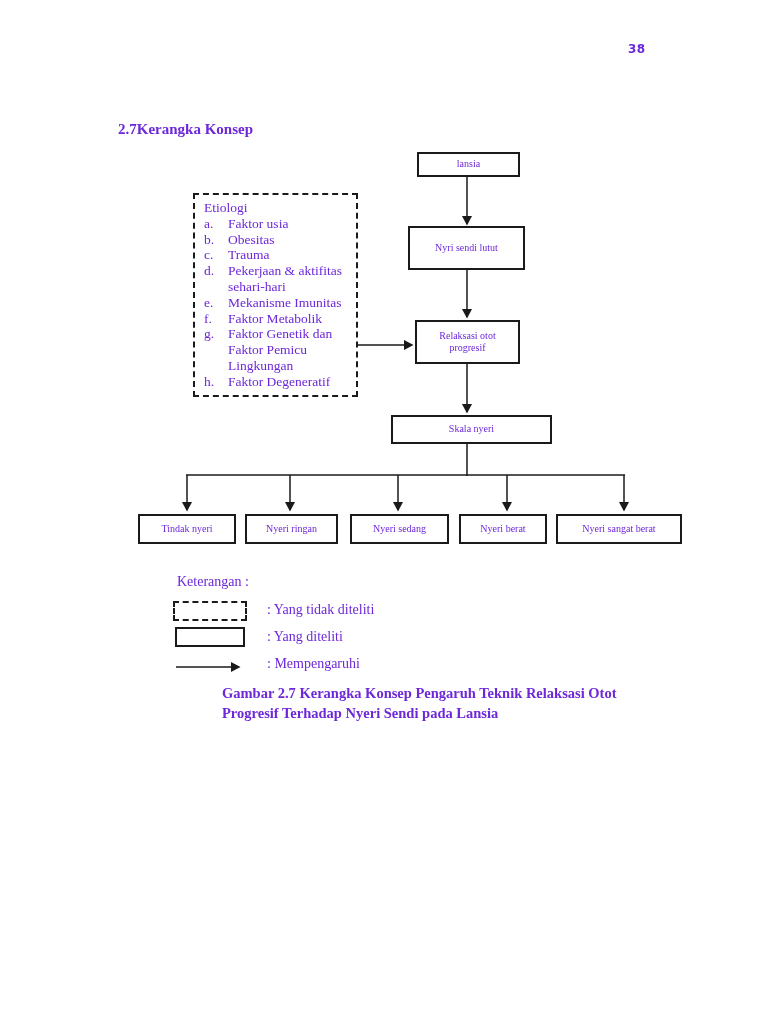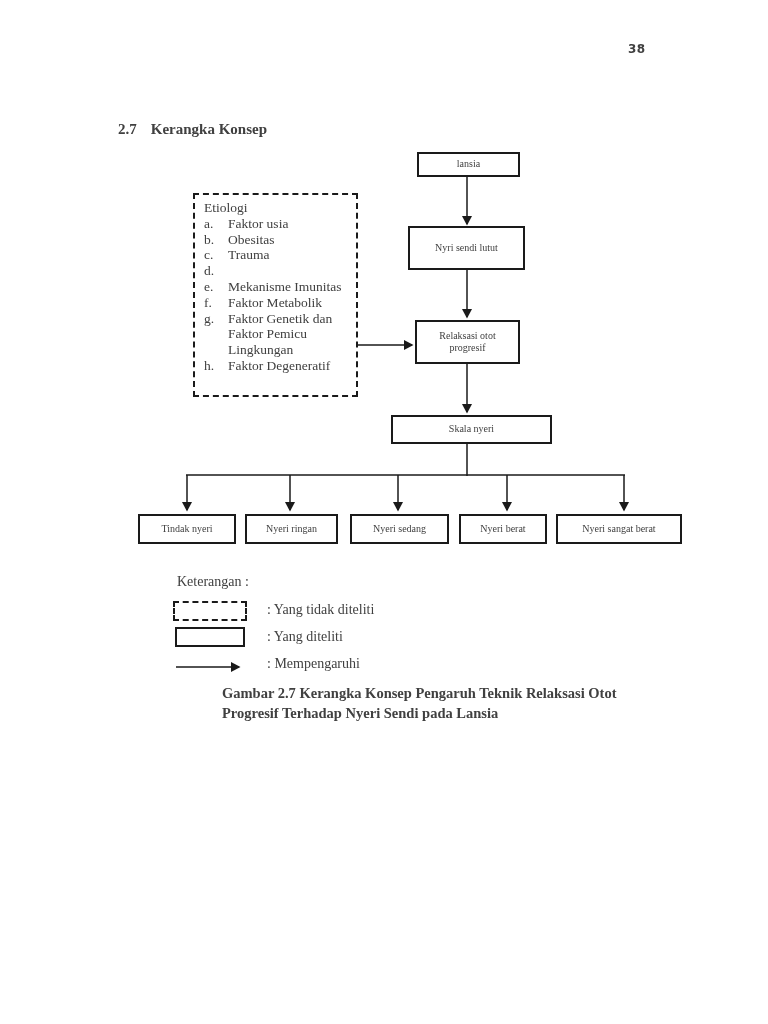--- a/index.html
+++ b/index.html
@@ -2,33 +2,33 @@
 <html><head>
 <meta charset="utf-8">
 <style>
   html, body { margin: 0; padding: 0; background: #e8e8e8; }
   .page {
     position: relative;
     width: 768px; height: 1024px;
     margin: 0 auto;
     background: #ffffff;
     font-family: "Liberation Serif", serif;
-    color: #404040;
+    color: #6d28d9;
     overflow: hidden;
   }
   .pagenum {
     position: absolute; left: 628px; top: 42px;
     font-family: "DejaVu Sans", sans-serif;
     font-size: 12px; font-weight: bold; letter-spacing: .5px;
   }
   .heading {
     position: absolute; left: 118px; top: 121px;
     font-size: 15px; font-weight: bold;
   }
-  .heading .hnum { margin-right: 14px; }
+  .heading .hnum { }
   svg.overlay {
     position: absolute; left: 0; top: 0; z-index: 1;
     pointer-events: none;
   }
   .node {
     position: absolute; box-sizing: border-box; z-index: 2;
     border: 2px solid #1a1a1a; background: #ffffff;
     display: flex; align-items: center; justify-content: center;
     text-align: center; font-size: 10px; line-height: 1.25;
     white-space: pre-line;
@@ -119,20 +119,22 @@
     <div class="eti-row">
       <span class="eti-letter">b.</span>
       <span class="eti-text">Obesitas</span>
     </div>
     <div class="eti-row">
       <span class="eti-letter">c.</span>
       <span class="eti-text">Trauma</span>
     </div>
     <div class="eti-row">
       <span class="eti-letter">d.</span>
+      <span class="eti-text">Pekerjaan &amp; aktifitas
+sehari-hari</span>
     </div>
     <div class="eti-row">
       <span class="eti-letter">e.</span>
       <span class="eti-text">Mekanisme Imunitas</span>
     </div>
     <div class="eti-row">
       <span class="eti-letter">f.</span>
       <span class="eti-text">Faktor Metabolik</span>
     </div>
     <div class="eti-row">

